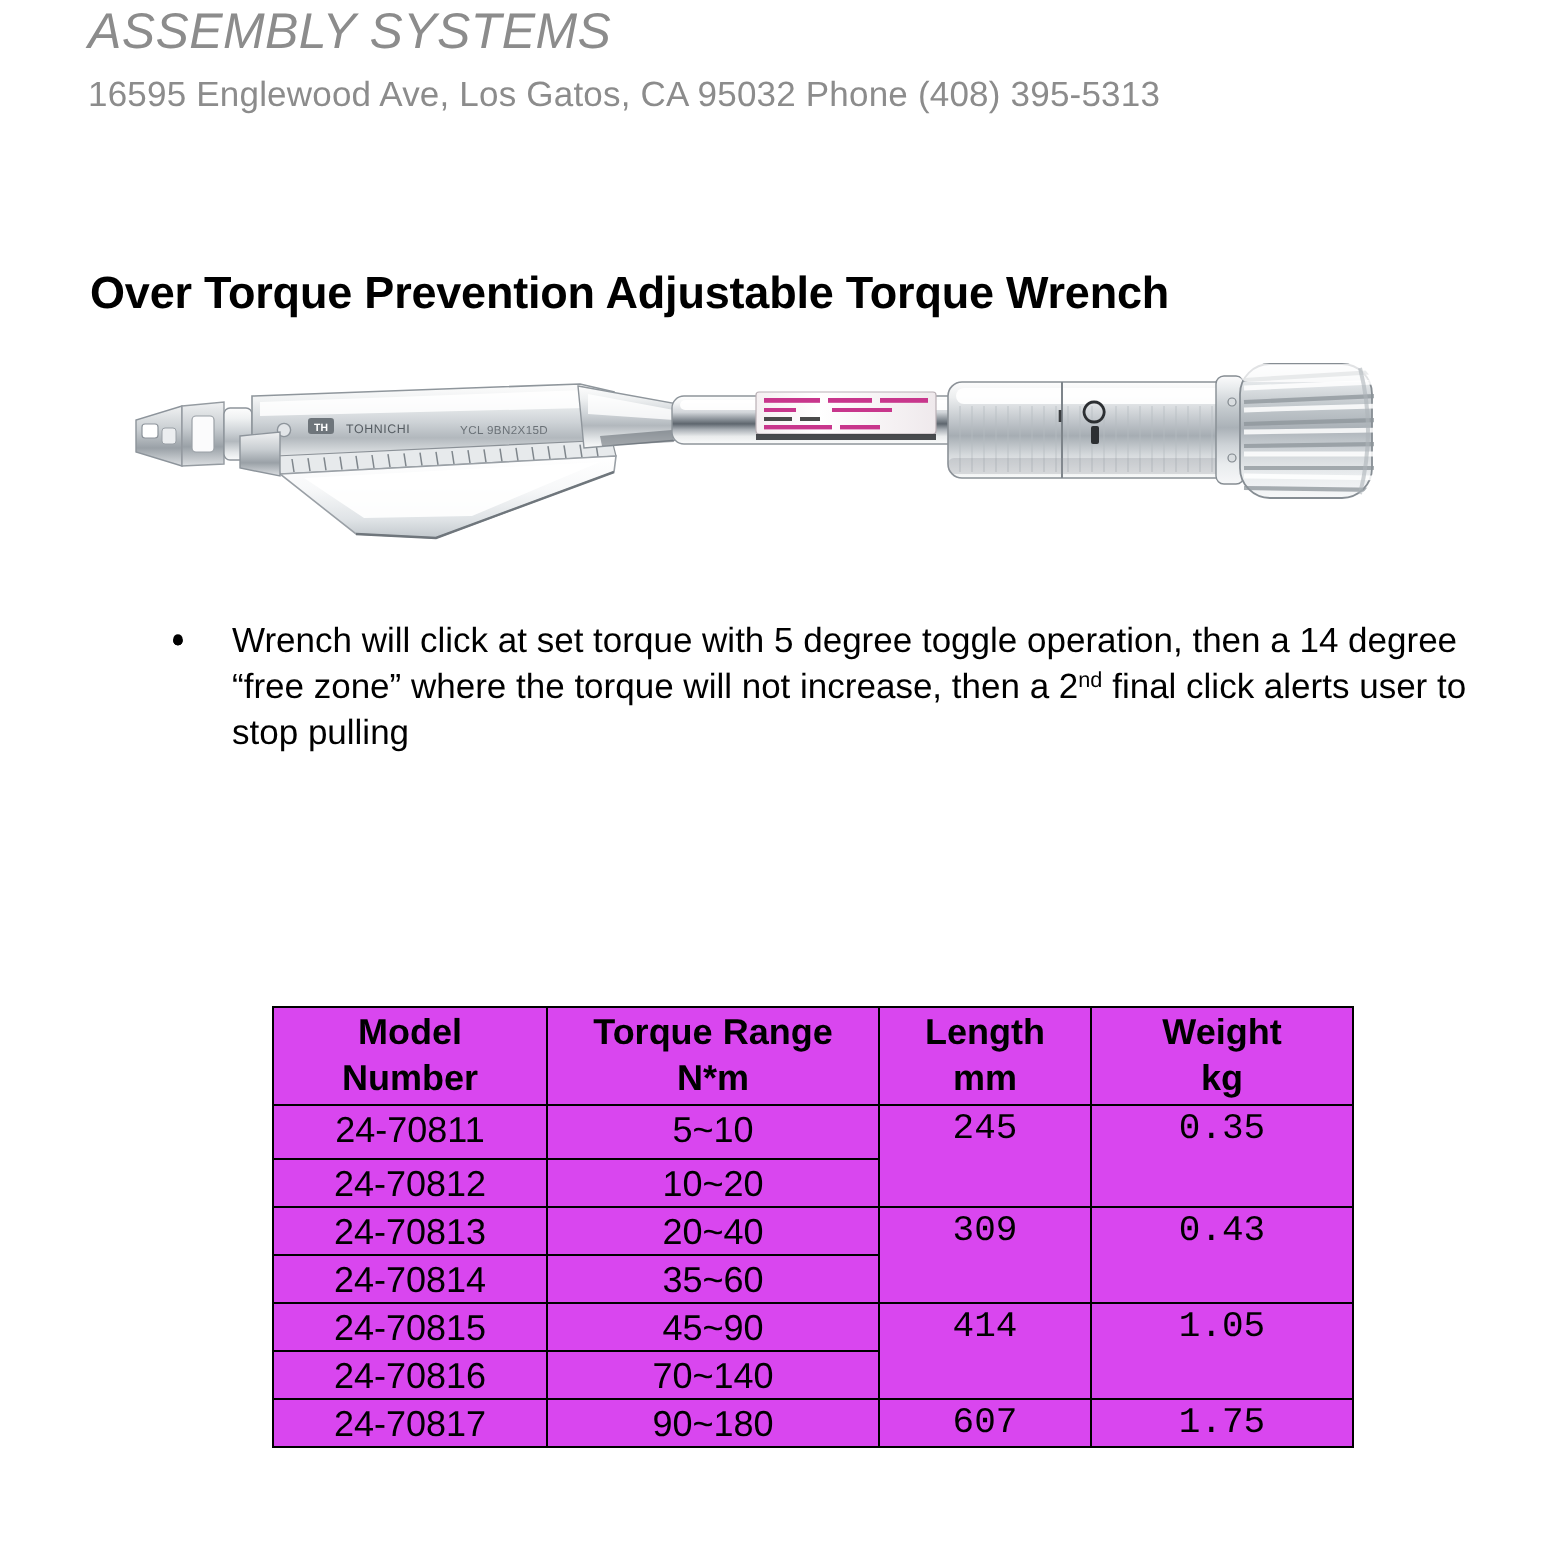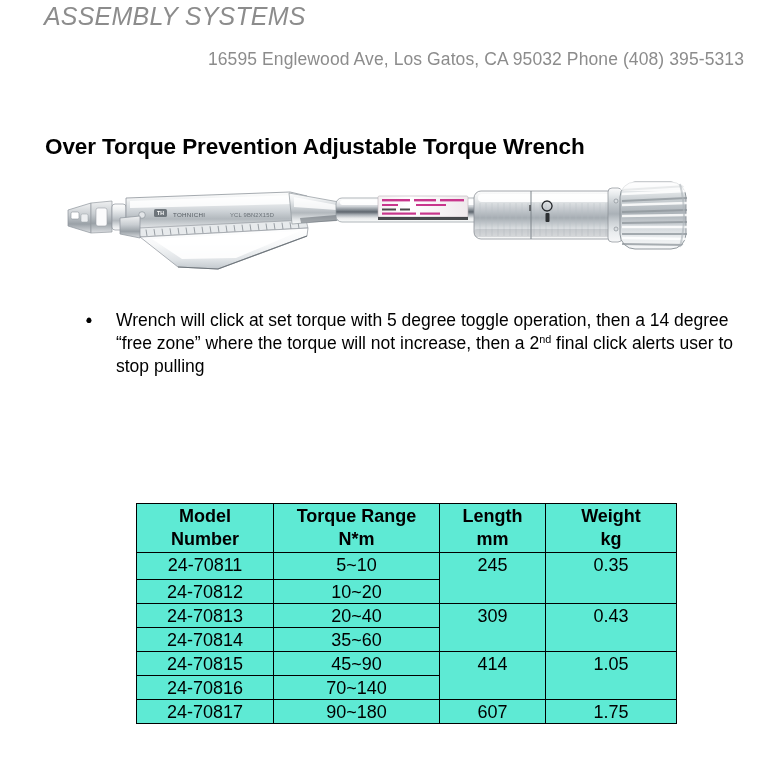--- a/index.html
+++ b/index.html
@@ -30,22 +30,21 @@
     letter-spacing: 0.2px;
     white-space: nowrap;
     font-style: italic;
   }
   #company-address {
     font-size: 17.5px;
     line-height: 23px;
     color: #8c8c8c;
     letter-spacing: 0.1px;
     white-space: nowrap;
-    margin-top: 18px;
-    text-align: right;
+    margin-top: 6px;
   }
 
   
   #product-title {
     position: absolute;
     left: 45px;
     top: 107px;
     font-size: 22.5px;
     font-weight: bold;
     line-height: 26px;
@@ -104,38 +103,39 @@
     border-collapse: collapse;
     table-layout: fixed;
     font-size: 18px;
   }
   #spec-table th,
   #spec-table td {
     border: 1.4px solid #000000;
     text-align: center;
     vertical-align: top;
     padding: 0;
-    background: #5eead4;
+    background: #d946ef;
   }
   #spec-table th {
     font-weight: bold;
     font-size: 18px;
     line-height: 23px;
     height: 47px;
     padding-top: 1px;
   }
   #spec-table td {
     font-weight: normal;
     font-size: 18px;
     line-height: 22px;
     height: 22px;
     padding-top: 1px;
   }
   #spec-table td.span-cell {
     vertical-align: top;
+    font-family: Liberation Mono, monospace;
   }
   .col-model   { width: 137px; }
   .col-torque  { width: 166px; }
   .col-length  { width: 106px; }
   .col-weight  { width: 131px; }
   .hdr-line2 { display: block; }
 </style>
 </head>
 <body>
 

